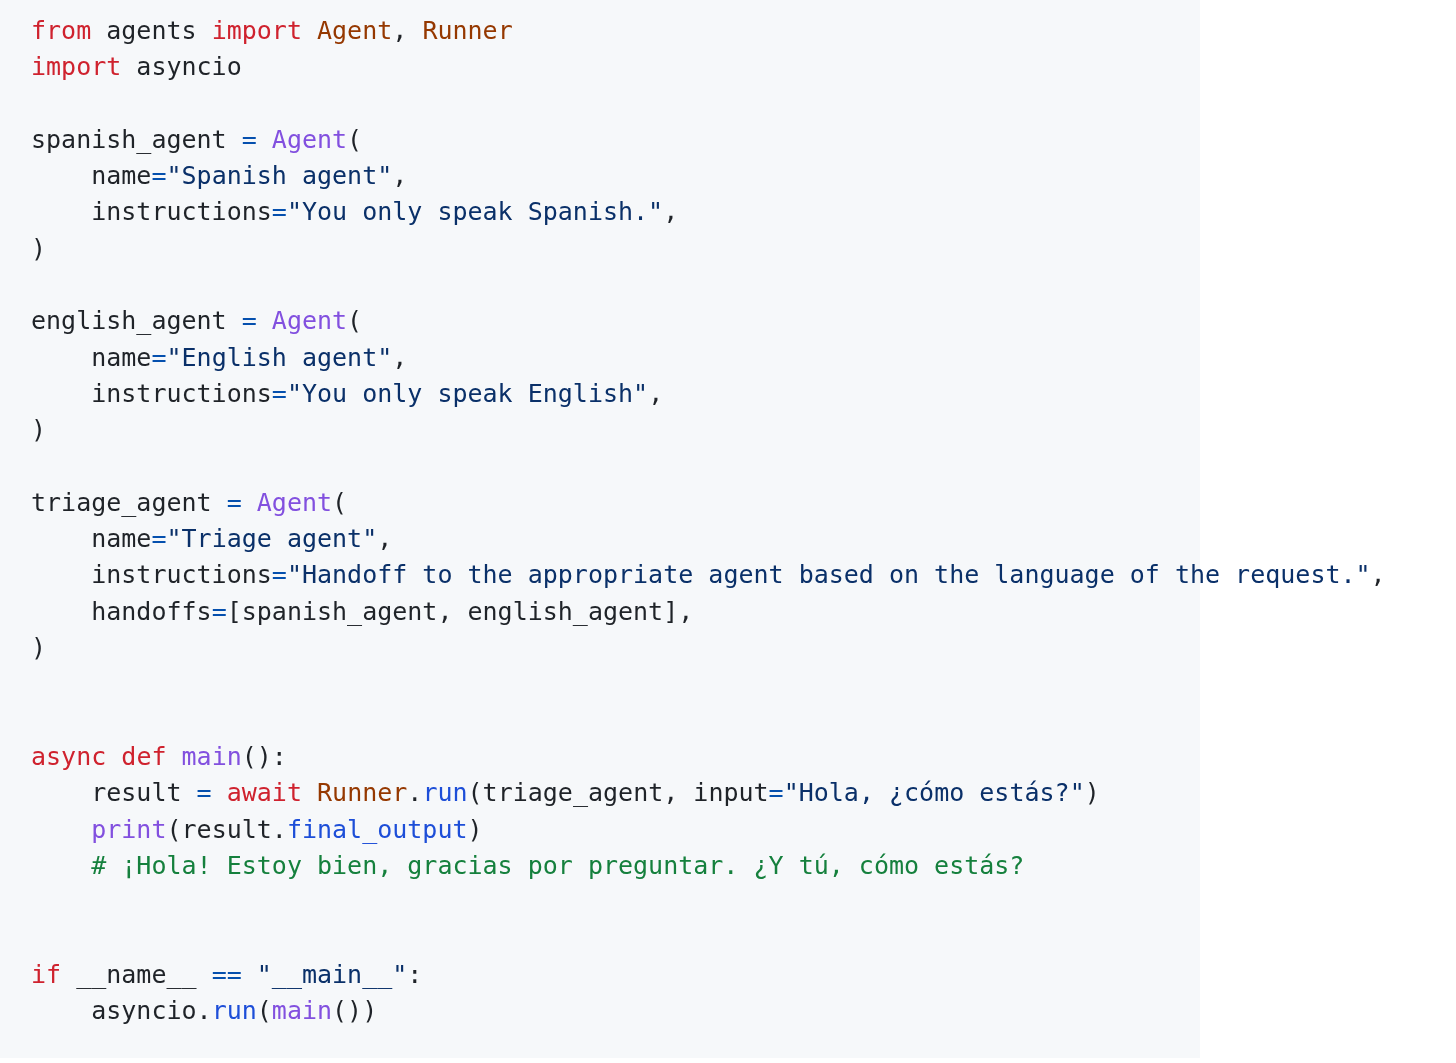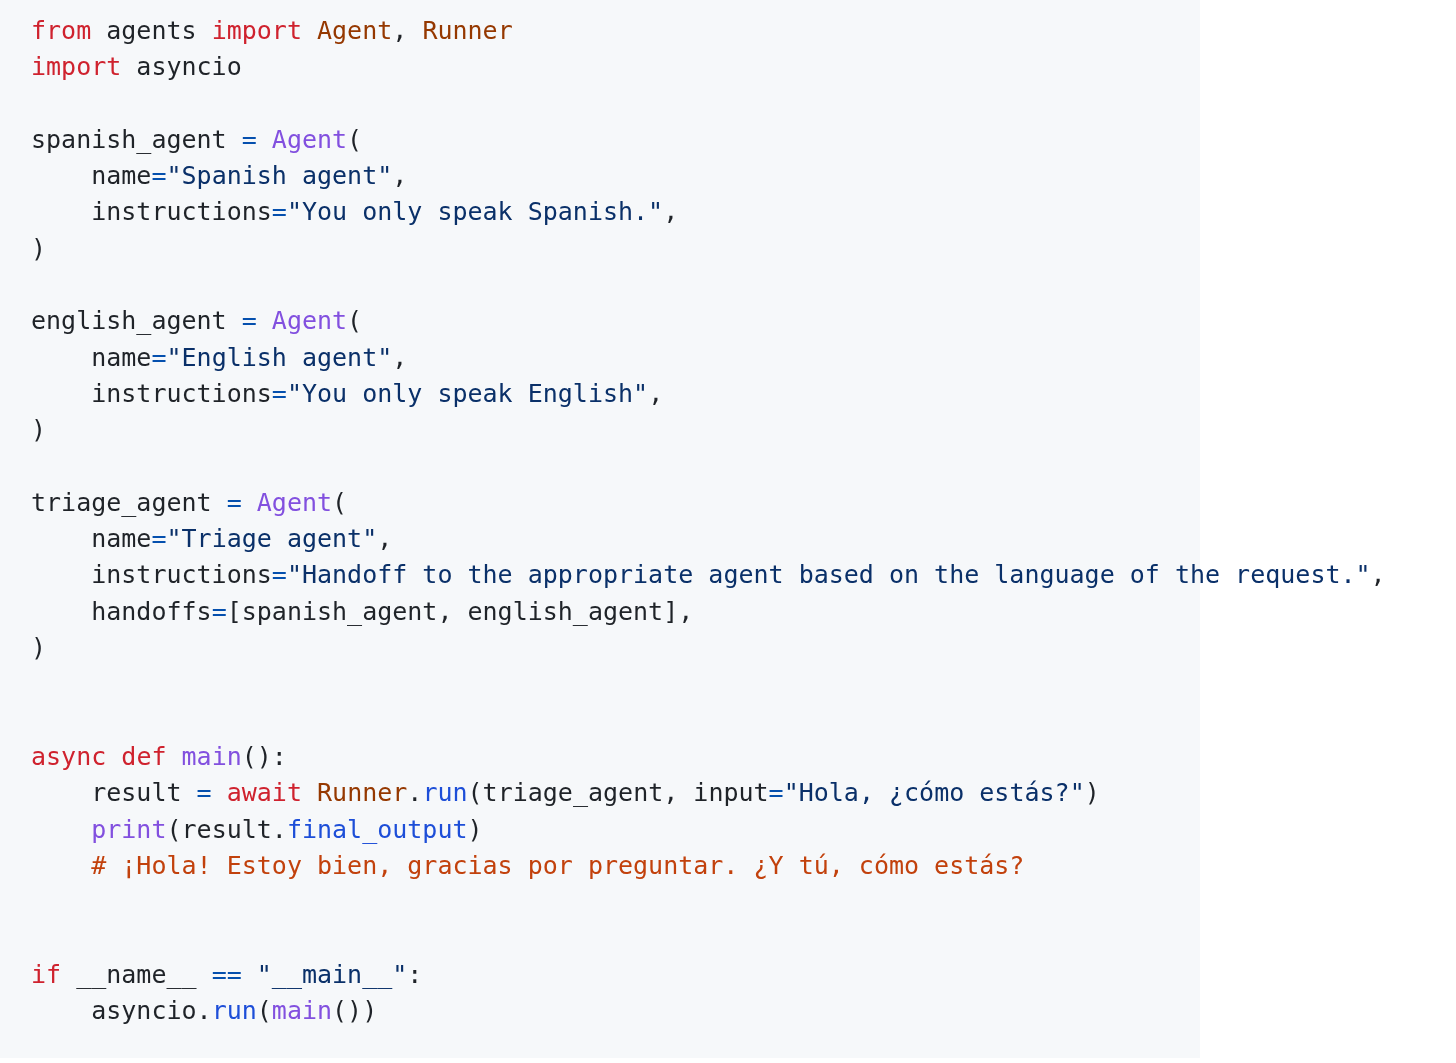--- a/index.html
+++ b/index.html
@@ -22,20 +22,20 @@
       color: #1f2328;
       white-space: pre;
     }
     .line { display: block; height: 36.3px; }
     .kw { color: #cf222e; }
     .cls { color: #953800; }
     .fn { color: #8250df; }
     .str { color: #0a3069; }
     .op { color: #0550ae; }
     .attr { color: #1d4ed8; }
-    .com { color: #c2410c; }
+    .com { color: #15803d; }
   </style>
 </head>
 <body>
 
 <div class="code-block">
   <pre class="code" id="code"><span class="line"><span class="kw">from</span><span> agents </span><span class="kw">import</span><span> </span><span class="cls">Agent</span><span>, </span><span class="cls">Runner</span></span><span class="line"><span class="kw">import</span><span> asyncio</span></span><span class="line">​</span><span class="line"><span>spanish_agent </span><span class="op">=</span><span> </span><span class="fn">Agent</span><span>(</span></span><span class="line"><span>    name</span><span class="op">=</span><span class="str">"Spanish agent"</span><span>,</span></span><span class="line"><span>    instructions</span><span class="op">=</span><span class="str">"You only speak Spanish."</span><span>,</span></span><span class="line"><span>)</span></span><span class="line">​</span><span class="line"><span>english_agent </span><span class="op">=</span><span> </span><span class="fn">Agent</span><span>(</span></span><span class="line"><span>    name</span><span class="op">=</span><span class="str">"English agent"</span><span>,</span></span><span class="line"><span>    instructions</span><span class="op">=</span><span class="str">"You only speak English"</span><span>,</span></span><span class="line"><span>)</span></span><span class="line">​</span><span class="line"><span>triage_agent </span><span class="op">=</span><span> </span><span class="fn">Agent</span><span>(</span></span><span class="line"><span>    name</span><span class="op">=</span><span class="str">"Triage agent"</span><span>,</span></span><span class="line"><span>    instructions</span><span class="op">=</span><span class="str">"Handoff to the appropriate agent based on the language of the request."</span><span>,</span></span><span class="line"><span>    handoffs</span><span class="op">=</span><span>[spanish_agent, english_agent],</span></span><span class="line"><span>)</span></span><span class="line">​</span><span class="line">​</span><span class="line"><span class="kw">async</span><span> </span><span class="kw">def</span><span> </span><span class="fn">main</span><span>():</span></span><span class="line"><span>    result </span><span class="op">=</span><span> </span><span class="kw">await</span><span> </span><span class="cls">Runner</span><span>.</span><span class="attr">run</span><span>(triage_agent, input</span><span class="op">=</span><span class="str">"Hola, ¿cómo estás?"</span><span>)</span></span><span class="line"><span>    </span><span class="fn">print</span><span>(result.</span><span class="attr">final_output</span><span>)</span></span><span class="line"><span>    </span><span class="com"># ¡Hola! Estoy bien, gracias por preguntar. ¿Y tú, cómo estás?</span></span><span class="line">​</span><span class="line">​</span><span class="line"><span class="kw">if</span><span> __name__ </span><span class="op">==</span><span> </span><span class="str">"__main__"</span><span>:</span></span><span class="line"><span>    asyncio.</span><span class="attr">run</span><span>(</span><span class="fn">main</span><span>())</span></span></pre>
 </div>
 
 </body></html>

